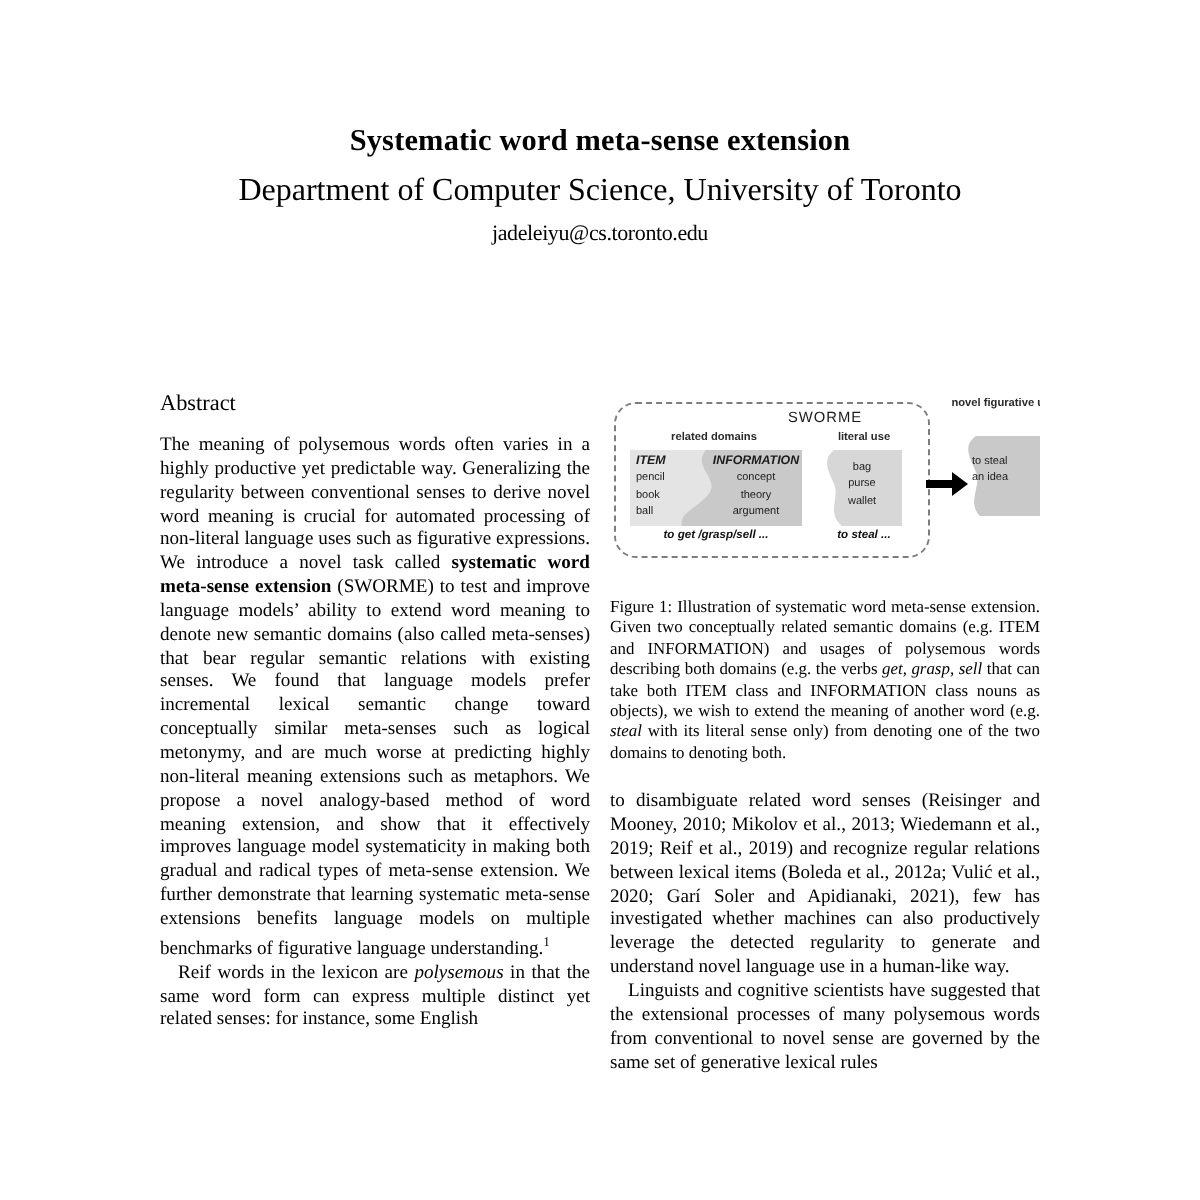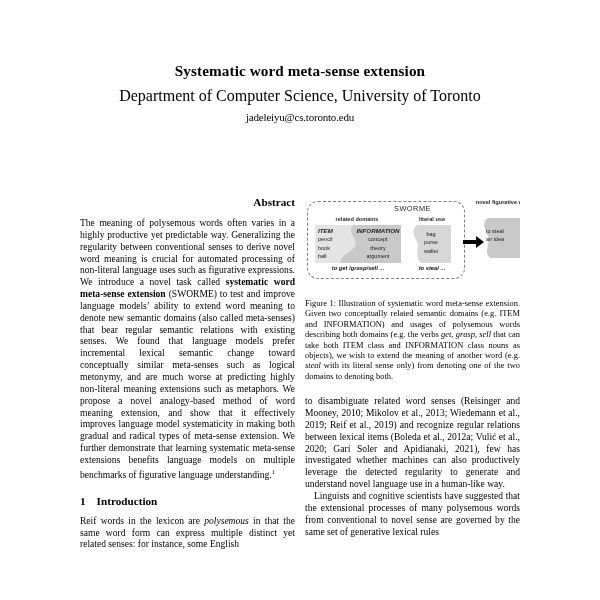--- a/index.html
+++ b/index.html
@@ -63,22 +63,22 @@
     top: 0;
     width: 215px;
     height: 404px;
     overflow: hidden;
   }
   .col-left  { left: 80px; }
   .col-right { left: 305px; }
 
   .section-head {
     font-size: 11.2px;
-    font-weight: bold;
-    text-align: right;
+    font-weight: normal;
+    text-align: left;
     margin: 0 0 9px 0;
   }
   .section-head-num {
     font-size: 11.2px;
     font-weight: bold;
     text-align: left;
     margin: 14px 0 8px 0;
   }
   .section-head-num .num { margin-right: 11px; }
 
@@ -222,21 +222,20 @@
   </div>
 
   <div class="columns">
 
     <div class="col col-left">
 
       <div class="section-head">Abstract</div>
 
       <p class="body"><span>The meaning of polysemous words often varies in a highly productive yet predictable way. Generalizing the regularity between conventional senses to derive novel word meaning is crucial for automated processing of non-literal language uses such as figurative expressions. We introduce a novel task called </span><span class="bd">systematic word meta-sense extension</span><span> (SWORME) to test and improve language models’ ability to extend word meaning to denote new semantic domains (also called meta-senses) that bear regular semantic relations with existing senses. We found that language models prefer incremental lexical semantic change toward conceptually similar meta-senses such as logical metonymy, and are much worse at predicting highly non-literal meaning extensions such as metaphors. We propose a novel analogy-based method of word meaning extension, and show that it effectively improves language model systematicity in making both gradual and radical types of meta-sense extension. We further demonstrate that learning systematic meta-sense extensions benefits language models on multiple benchmarks of figurative language understanding.</span><sup class="fn">1</sup></p>
 
-      <div class="section-head-num"><span class="num">1</span><span>Introduction</span></div>
 
       <p class="body"><span>Reif words in the lexicon are </span><span class="it">polysemous</span><span> in that the same word form can express multiple distinct yet related senses: for instance, some English</span></p>
 
     </div>
 
     <div class="col col-right">
 
       <div class="figure-wrap">
 
         <div class="lexicon-box"></div>

